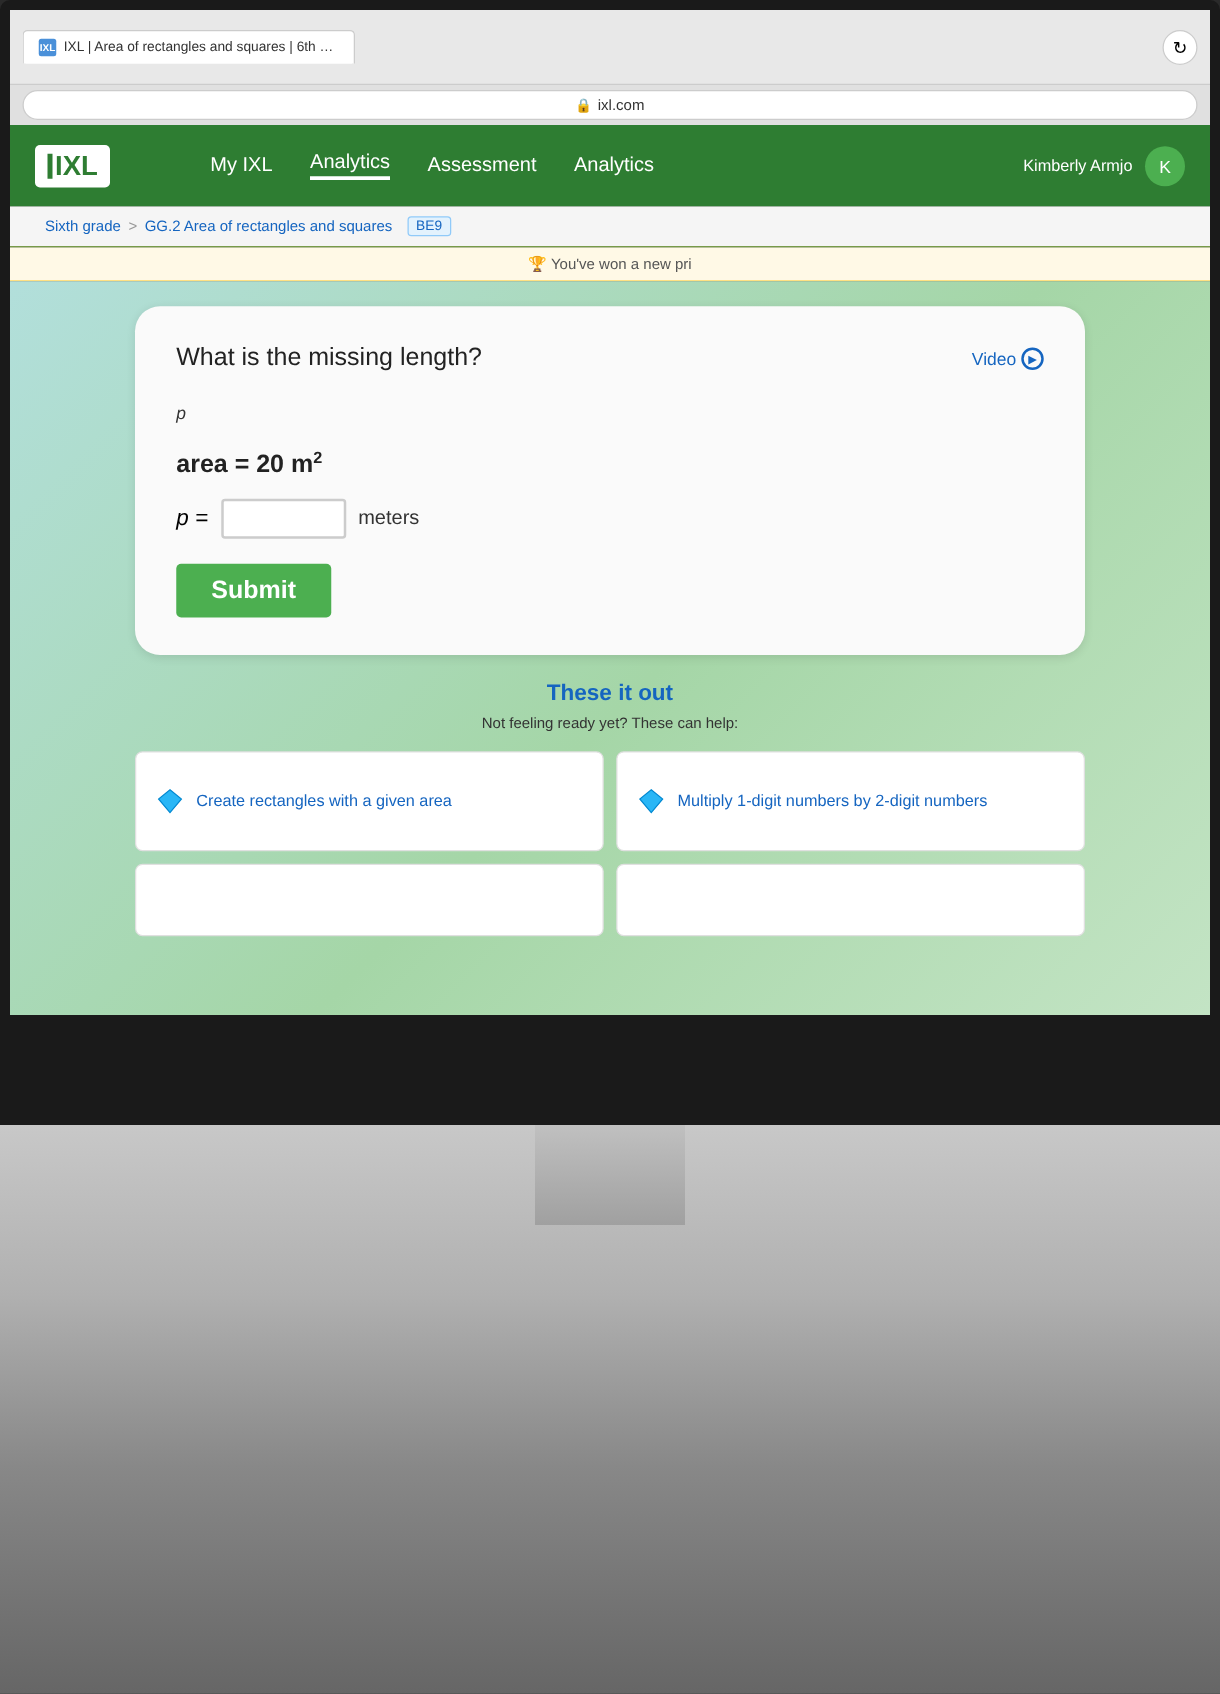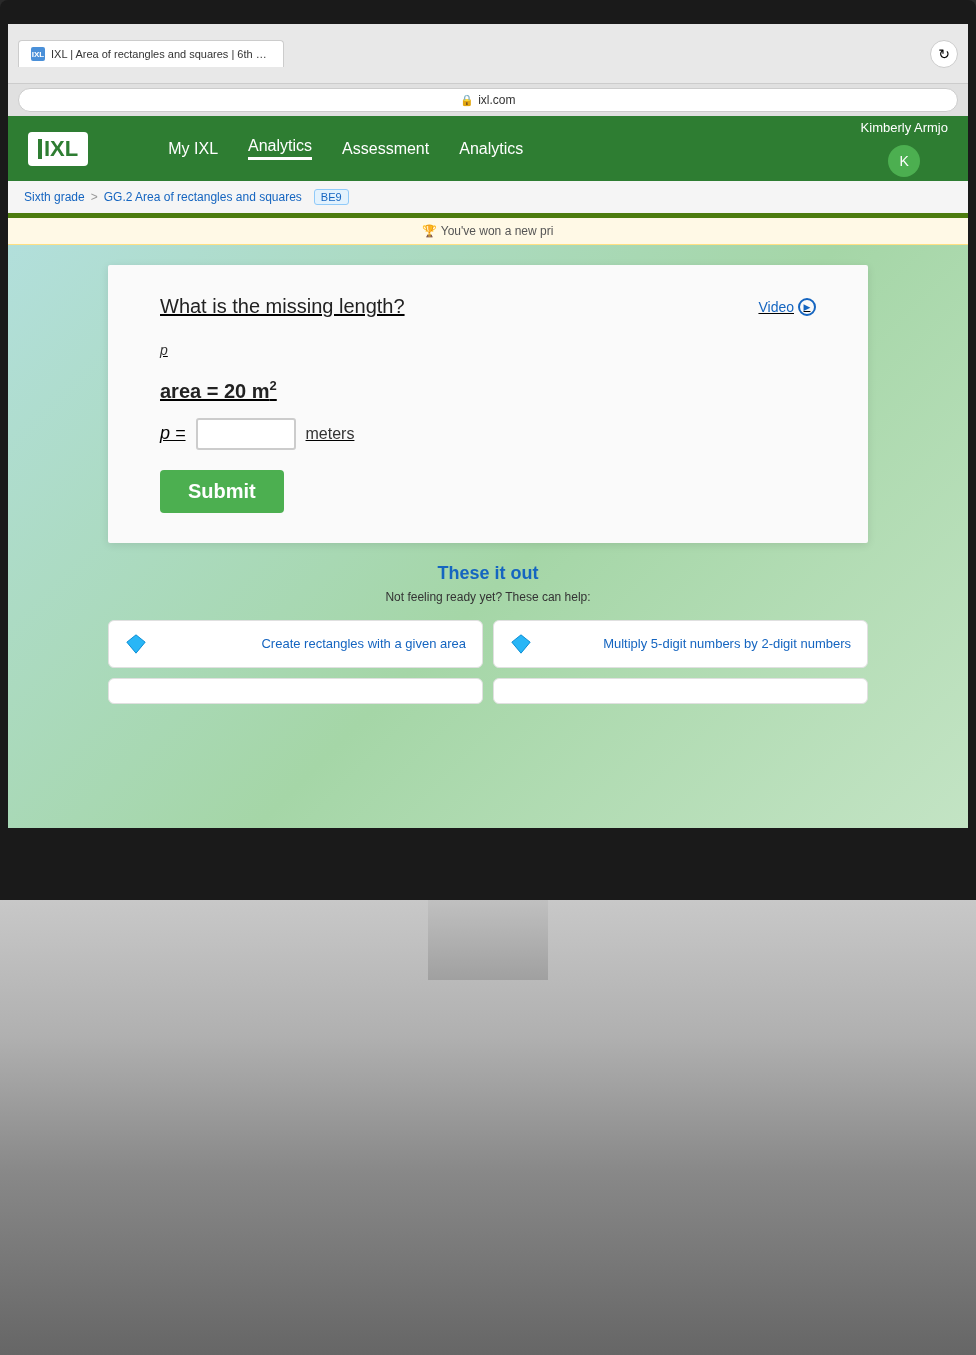--- a/index.html
+++ b/index.html
@@ -20,21 +20,20 @@
       background: #1a1a1a;
       border-radius: 8px 8px 0 0;
     }
 
     .monitor-screen {
       position: absolute;
       top: 8px; left: 8px; right: 8px;
       height: 804px;
       background: #404040;
       overflow: hidden;
-      margin-top: 16px;
     }
 
     
     .monitor-stand-area {
       position: absolute;
       top: 900px; left: 0; right: 0; bottom: 0;
       background: linear-gradient(180deg, #c8c8c8 0%, #b0b0b0 30%, #888 60%, #666 100%);
     }
 
     .monitor-stand-neck {
@@ -157,21 +156,20 @@
     .nav-link.active {
       border-bottom: 3px solid #fff;
       padding-bottom: 2px;
     }
 
     .nav-right {
       margin-left: auto;
       display: flex;
       align-items: center;
       gap: 10px;
-      flex-direction: column;
     }
 
     .user-name {
       color: #fff;
       font-size: 13px;
     }
 
     .user-avatar {
       width: 32px;
       height: 32px;
@@ -180,24 +178,24 @@
       display: flex;
       align-items: center;
       justify-content: center;
       color: white;
       font-size: 14px;
     }
 
     
     .breadcrumb-bar {
       background: #f5f5f5;
-      padding: 8px 16px;
+      padding: 8px 28px;
       font-size: 12px;
       color: #555;
-      border-bottom: 5px solid #4d7c0f;
+      border-bottom: 1px solid #4d7c0f;
       display: flex;
       align-items: center;
       gap: 6px;
     }
 
     .breadcrumb-link {
       color: #1565c0;
       text-decoration: none;
     }
 
@@ -228,27 +226,26 @@
       background: linear-gradient(135deg, #b2dfdb 0%, #a5d6a7 50%, #c8e6c9 100%);
       min-height: 700px;
       padding: 20px;
       display: flex;
       flex-direction: column;
       align-items: center;
     }
 
     .question-card {
       background: #fafafa;
-      border-radius: 2px;
+      border-radius: 20px;
       width: 100%;
       max-width: 760px;
-      padding: 30px 52px;
+      padding: 30px 33px;
       box-shadow: 0 2px 8px rgba(0,0,0,0.1);
       position: relative;
-      text-decoration: underline;
     }
 
     .question-header {
       display: flex;
       justify-content: space-between;
       align-items: center;
       margin-bottom: 20px;
     }
 
     .question-text {
@@ -390,27 +387,26 @@
     .help-links-grid {
       display: grid;
       grid-template-columns: 1fr 1fr;
       gap: 10px;
     }
 
     .help-link-item {
       background: #fff;
       border: 1px solid #e0e0e0;
       border-radius: 6px;
-      padding: 12px 16px;
+      padding: 28px 16px;
       display: flex;
       align-items: center;
       gap: 10px;
       cursor: pointer;
       text-align: left;
-      justify-content: space-between;
     }
 
     .diamond-icon {
       width: 22px;
       height: 22px;
       flex-shrink: 0;
     }
 
     .help-link-text {
       color: #1565c0;
@@ -525,21 +521,21 @@
           <svg class="diamond-icon" viewBox="0 0 24 24">
             <polygon points="12,2 22,10 12,22 2,10" fill="#29b6f6" stroke="#0288d1" stroke-width="1"></polygon>
           </svg>
           <span class="help-link-text">Create rectangles with a given area</span>
         </div>
 
         <div class="help-link-item">
           <svg class="diamond-icon" viewBox="0 0 24 24">
             <polygon points="12,2 22,10 12,22 2,10" fill="#29b6f6" stroke="#0288d1" stroke-width="1"></polygon>
           </svg>
-          <span class="help-link-text">Multiply 5-digit numbers by 2-digit numbers</span>
+          <span class="help-link-text">Multiply 1-digit numbers by 2-digit numbers</span>
         </div>
 
         <div class="help-link-item">
           
           
         </div>
 
         <div class="help-link-item">
           
           

